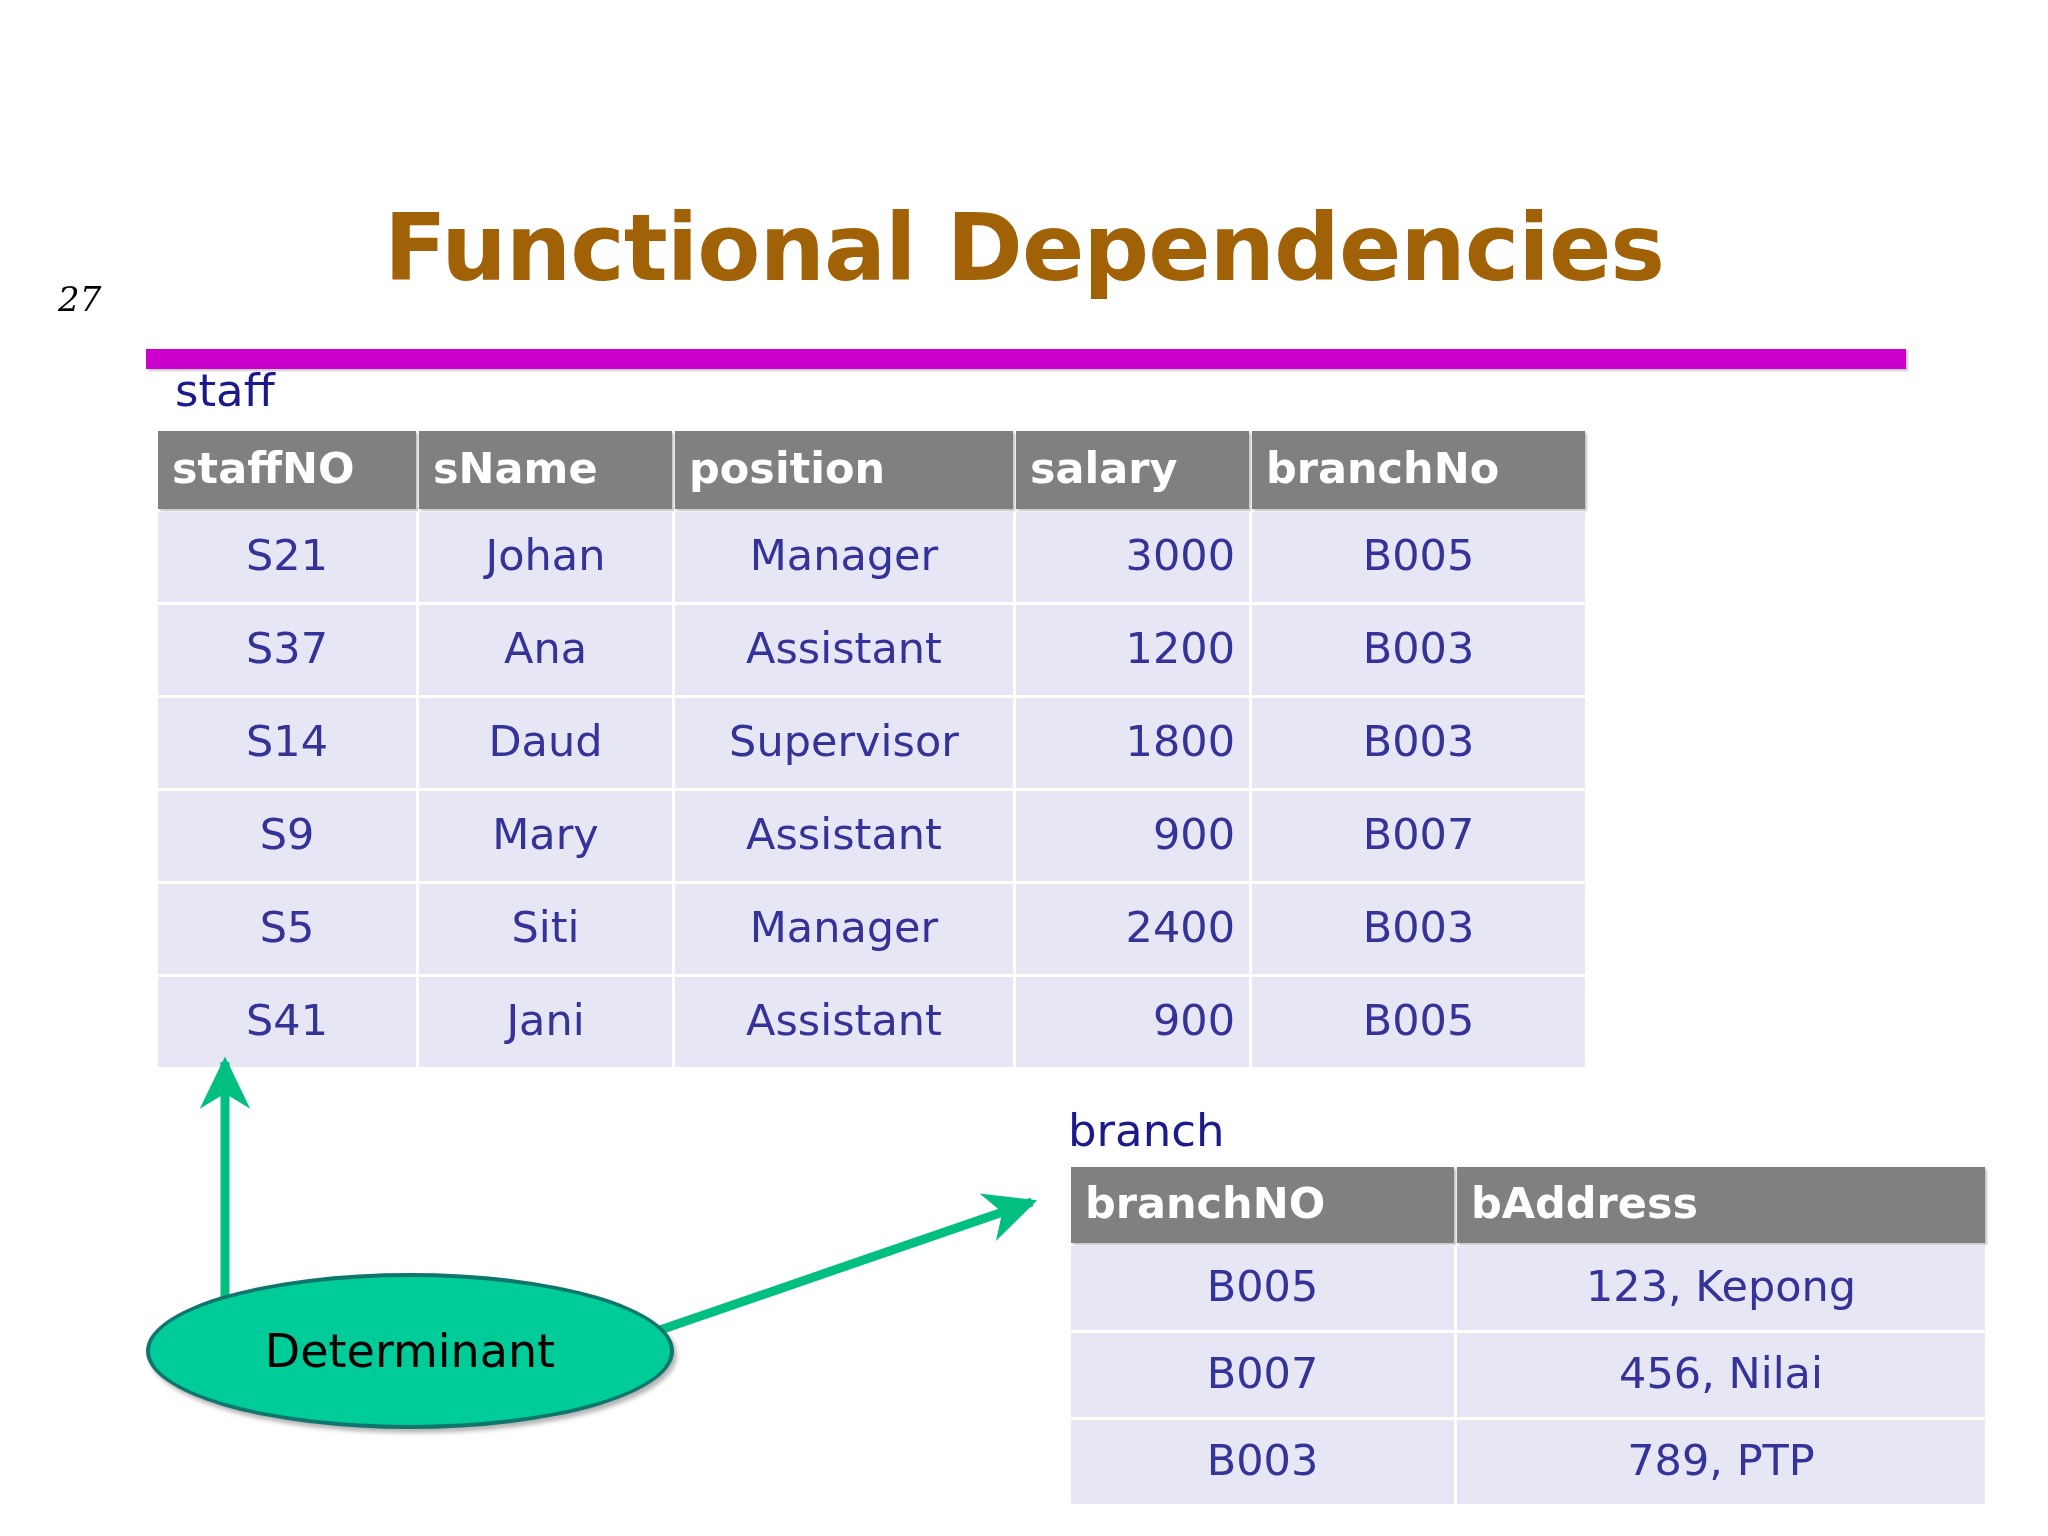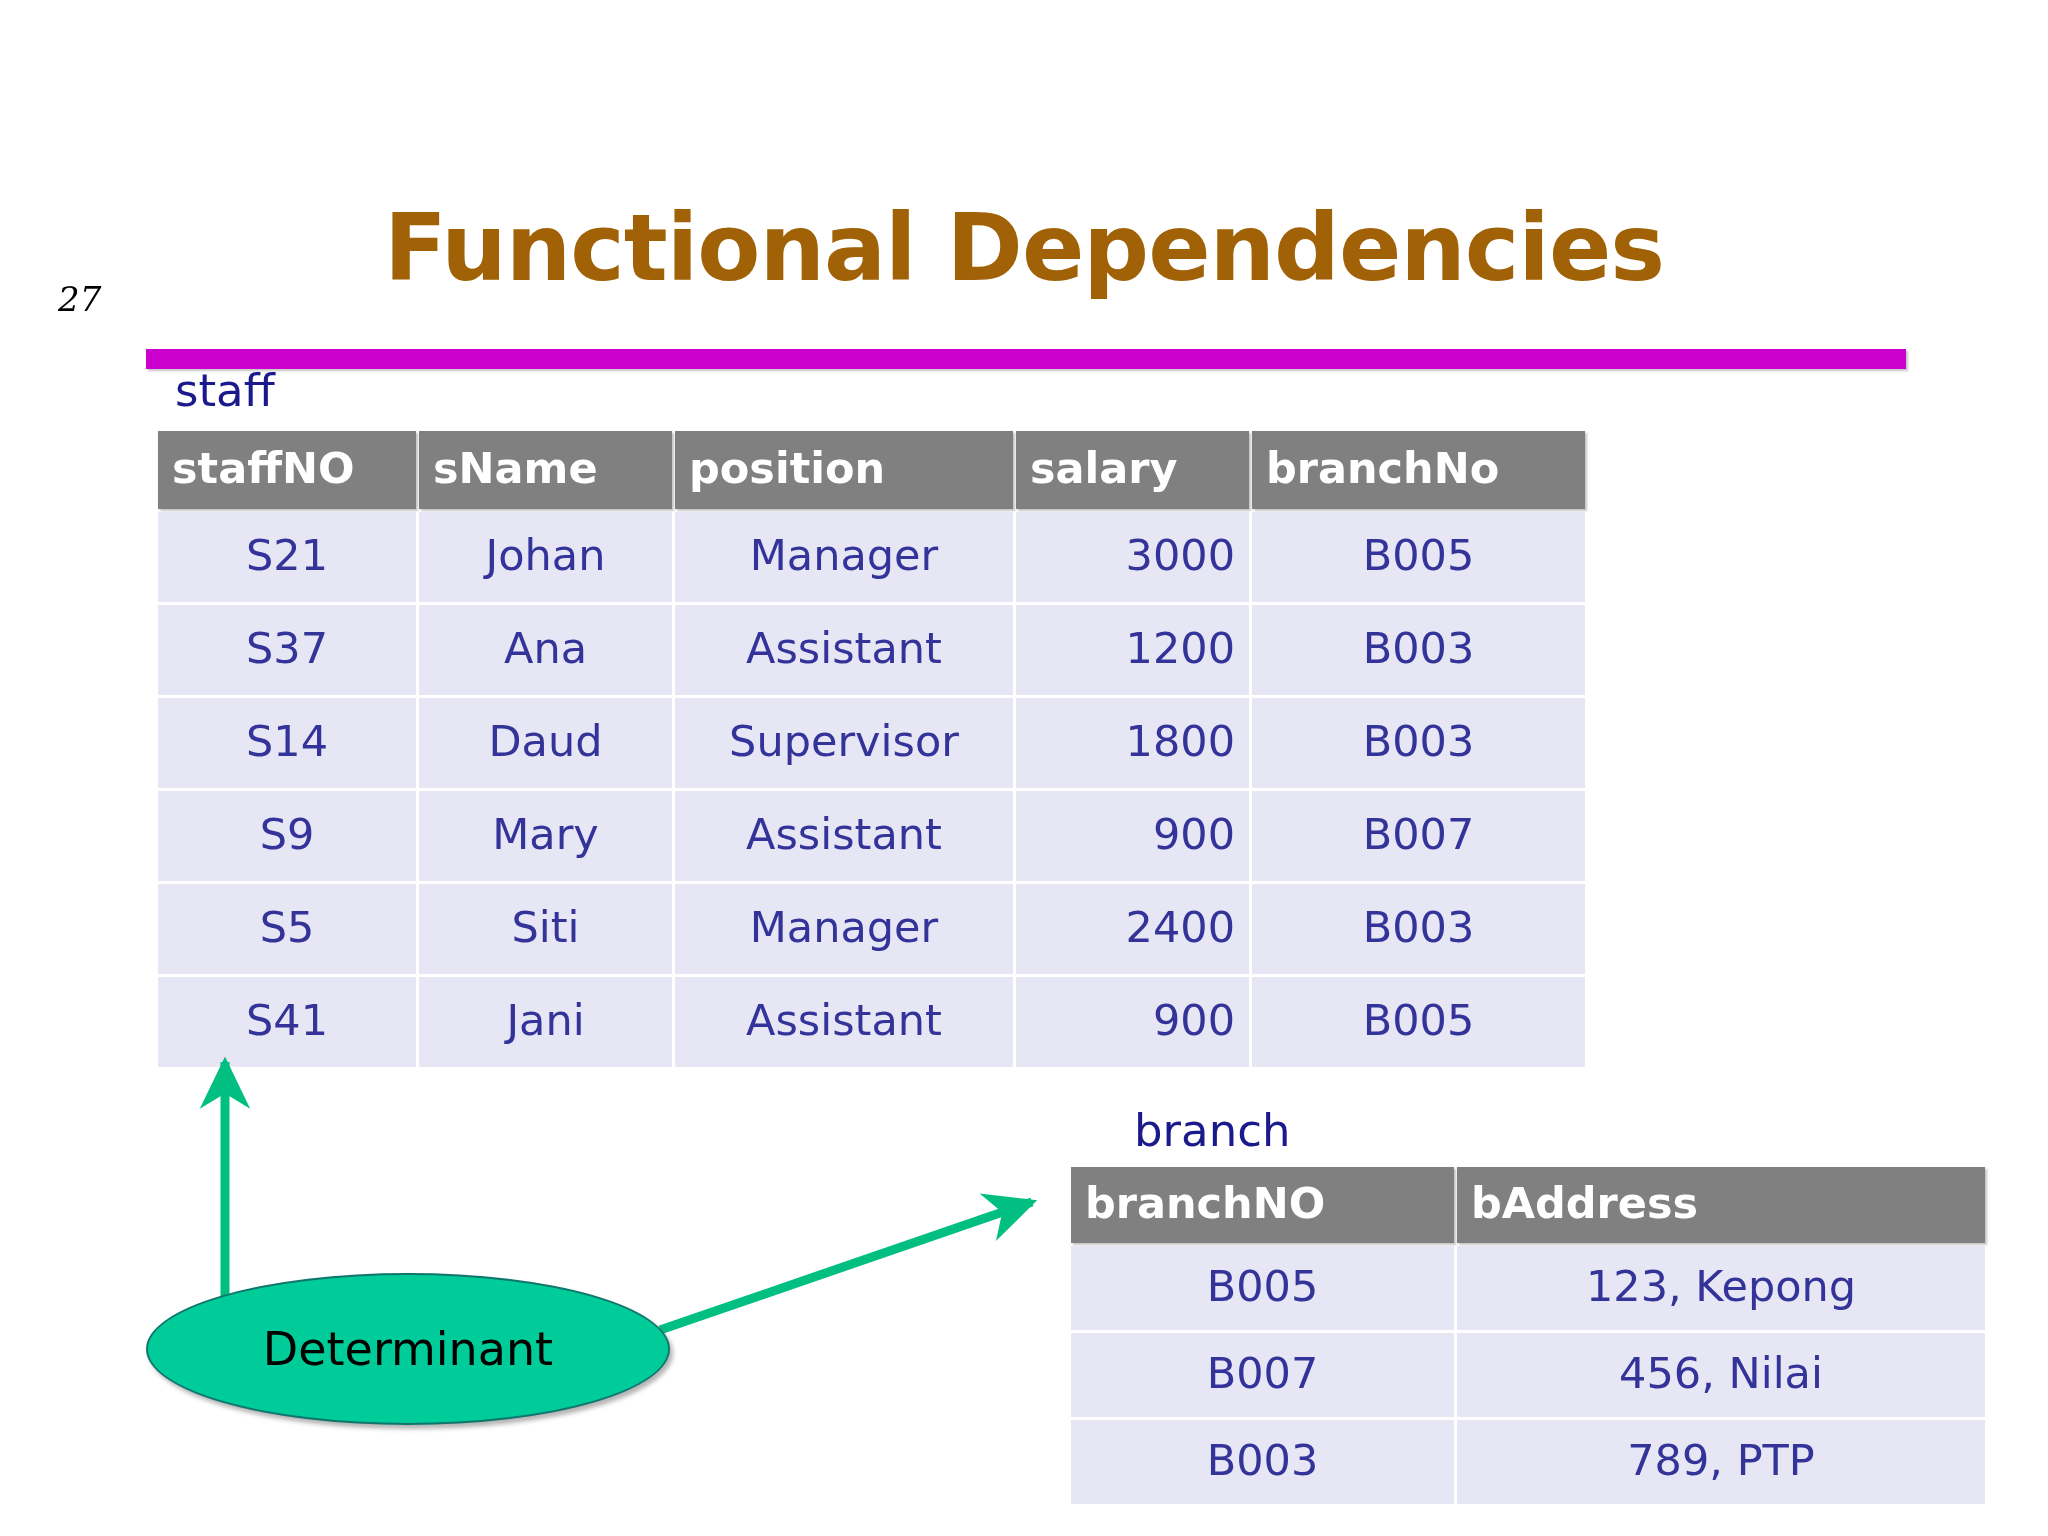--- a/index.html
+++ b/index.html
@@ -58,21 +58,21 @@
   
   .table-caption {
     position: absolute;
     font-family: "DejaVu Sans", "Liberation Sans", sans-serif;
     font-size: 45px;
     color: #1a1a8c;
     line-height: 1;
     white-space: nowrap;
   }
   #staff-caption { left: 175px; top: 368px; }
-  #branch-caption { left: 1134px; top: 1108px; }
+  #branch-caption { left: 1068px; top: 1108px; }
 
   
   .dtable {
     position: absolute;
     border-collapse: separate;
     border-spacing: 3px 3px;
     font-family: "DejaVu Sans", "Liberation Sans", sans-serif;
   }
   .dtable th {
     background: #808080;
@@ -112,21 +112,21 @@
 
   
   .determinant-ellipse {
     position: absolute;
     left: 146px;
     top: 1273px;
     width: 520px;
     height: 148px;
     border-radius: 50%;
     background: #00cc99;
-    border: 2px solid #0f766e;
+    border: 4px solid #0f766e;
     box-shadow: 3px 4px 4px rgba(120,120,120,0.55);
     display: flex;
     align-items: center;
     justify-content: center;
   }
   .determinant-label {
     font-family: "DejaVu Sans", "Liberation Sans", sans-serif;
     font-size: 46px;
     color: #000000;
     line-height: 1;

